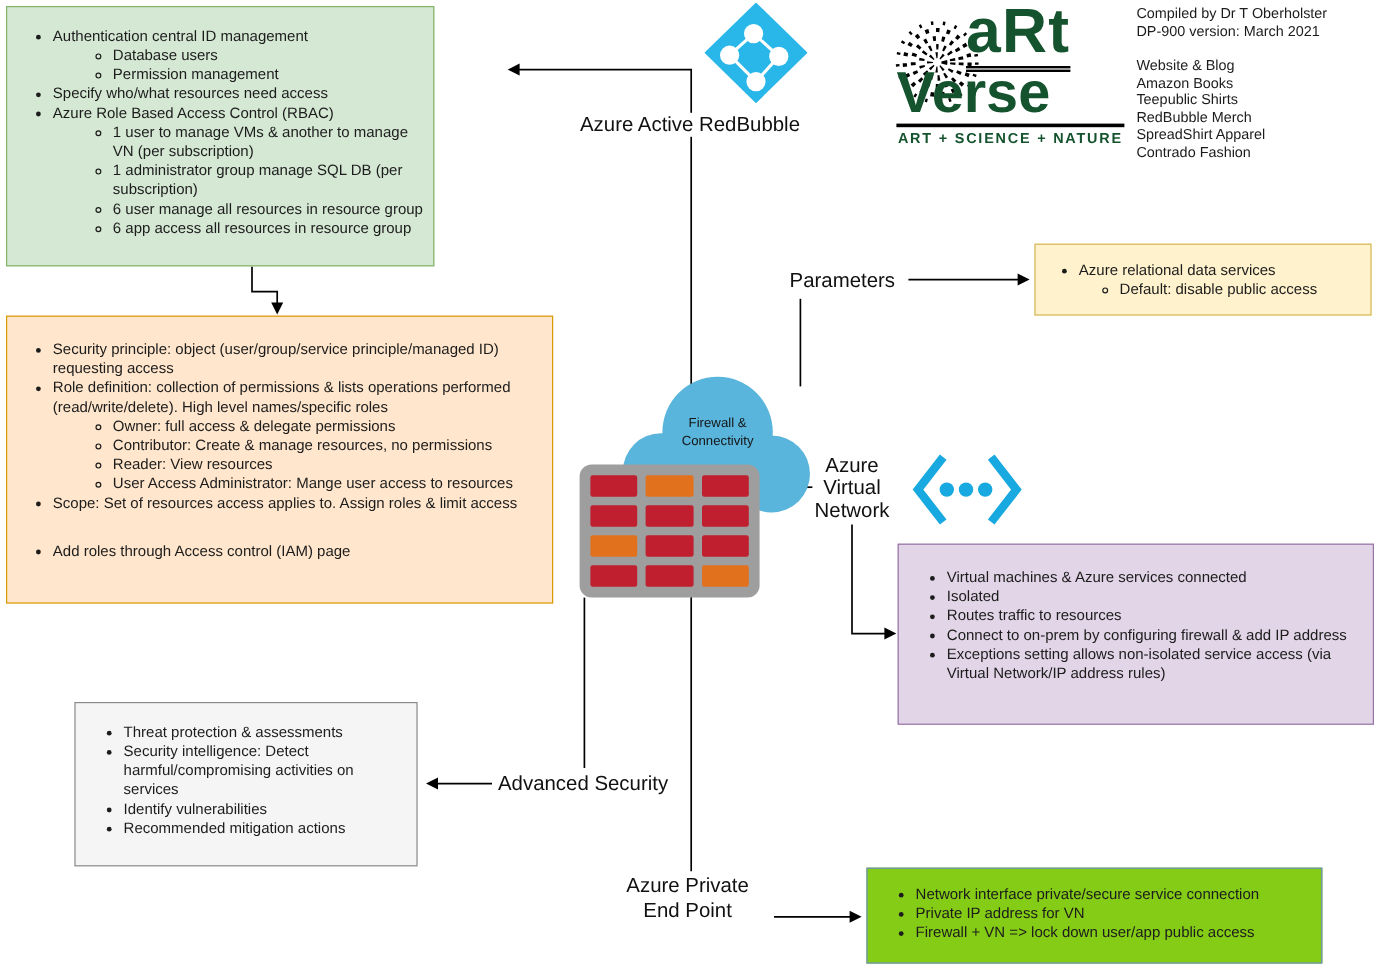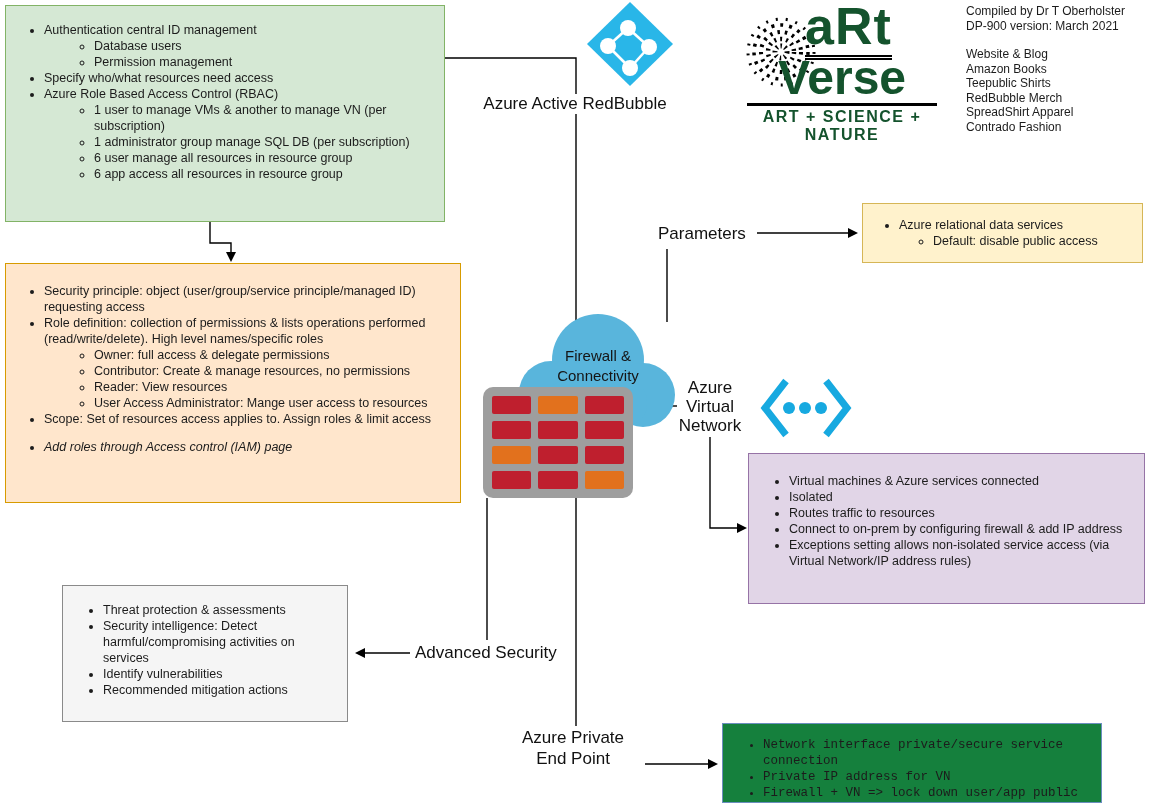--- a/index.html
+++ b/index.html
@@ -5,47 +5,47 @@
   html,body{margin:0;padding:0;background:#fff;}
   #canvas{position:relative;width:1152px;height:804px;background:#ffffff;
           font-family:"Liberation Sans",sans-serif;color:#1c1c1c;overflow:hidden;}
   svg{display:block;}
   .connectors{position:absolute;left:0;top:0;}
   .box{position:absolute;box-sizing:border-box;font-size:12.5px;line-height:1.28;border:1px solid;}
   .box ul{margin:0;padding-left:32px;list-style:disc;}
   .box li > ul{padding-left:50px;list-style:circle;margin:0;}
   .box.tight li > ul{padding-left:34px;}
   .box li{margin:0;padding:0;}
-  .box li.gap{margin-top:12px;font-style:italic;}
+  .box li.gap{margin-top:24px;}
   .green {background:#d5e8d4;border-color:#82b366;}
   .orange{background:#ffe6cc;border-color:#d79b00;}
   .yellow{background:#fff2cc;border-color:#d6b656;}
   .purple{background:#e1d5e7;border-color:#9673a6;}
   .gray  {background:#f5f5f5;border-color:#8a8a8a;}
-  .blue  {background:#15803d;border-color:#6c8ebf;font-family:Liberation Mono, monospace;}
+  .blue  {background:#84cc16;border-color:#6c8ebf;}
   .diagram-label{position:absolute;font-size:17px;color:#111;background:#fff;white-space:nowrap;padding:0 3px;}
   .centered{transform:translateX(-50%);text-align:center;}
   .cloud-label{position:absolute;left:517px;top:346px;width:162px;text-align:center;
-               font-size:15px;line-height:1.35;color:#151515;z-index:4;}
+               font-size:11px;line-height:1.35;color:#151515;z-index:4;}
   .wall{position:absolute;left:483px;top:387px;width:150px;height:111px;background:#9e9e9e;
         border-radius:10px;display:grid;grid-template-columns:repeat(3,1fr);
         grid-template-rows:repeat(4,1fr);gap:7px;padding:9px;box-sizing:border-box;z-index:5;}
   .brick{border-radius:2px;}
   .brick.r{background:#bf1f2e;}
   .brick.o{background:#e2711d;}
   .icon{position:absolute;}
   
   .logo{position:absolute;left:747px;top:6px;width:190px;height:122px;color:#14532d;}
   .logo-art{position:absolute;left:58px;top:-8px;font-size:52px;font-weight:800;line-height:1.1;
             letter-spacing:1px;border-bottom:5px double #000;padding-bottom:0px;}
-  .logo-verse{position:absolute;left:0;top:48px;width:190px;text-align:center;font-size:48px;
+  .logo-verse{position:absolute;left:0;top:48px;width:190px;text-align:left;font-size:48px;
               font-weight:800;line-height:1.0;border-bottom:3px solid #000;padding-bottom:1px;}
-  .logo-tagline{position:absolute;left:0;top:102px;width:190px;text-align:center;font-size:16px;
+  .logo-tagline{position:absolute;left:0;top:102px;width:190px;text-align:center;font-size:12px;
                 font-weight:700;letter-spacing:1.5px;}
-  .credits{position:absolute;left:947px;top:4px;font-size:12px;line-height:14.5px;color:#1c1c1c;margin-left:19px;}
+  .credits{position:absolute;left:947px;top:4px;font-size:12px;line-height:14.5px;color:#1c1c1c;}
   .credits .blank{height:14px;}
 </style>
 </head>
 <body>
 
 <div id="canvas">
 
   <svg class="connectors" width="1152" height="804" viewBox="0 0 1152 804">
     <g stroke="#000" stroke-width="1.4" fill="none">
       <path d="M210,222 L210,243 L231,243 L231,254"></path>
@@ -61,21 +61,21 @@
     <g fill="#000">
       <polygon points="231,262 226,252 236,252"></polygon>
       <polygon points="423,58 433,53 433,63"></polygon>
       <polygon points="858,233 848,228 848,238"></polygon>
       <polygon points="747,528 737,523 737,533"></polygon>
       <polygon points="355,653 365,648 365,658"></polygon>
       <polygon points="718,764 708,759 708,769"></polygon>
     </g>
   </svg>
 
-  <div class="box green" style="left:5px;top:5px;width:440px;height:217px;padding:16px 4px 0 6px;">
+  <div class="box green" style="left:5px;top:5px;width:357px;height:217px;padding:16px 4px 0 6px;">
     <ul>
       <li><span>Authentication central ID management</span>
         <ul>
           <li><span>Database users</span></li>
           <li><span>Permission management</span></li>
         </ul>
       </li>
       <li><span>Specify who/what resources need access</span></li>
       <li><span>Azure Role Based Access Control (RBAC)</span>
         <ul>

